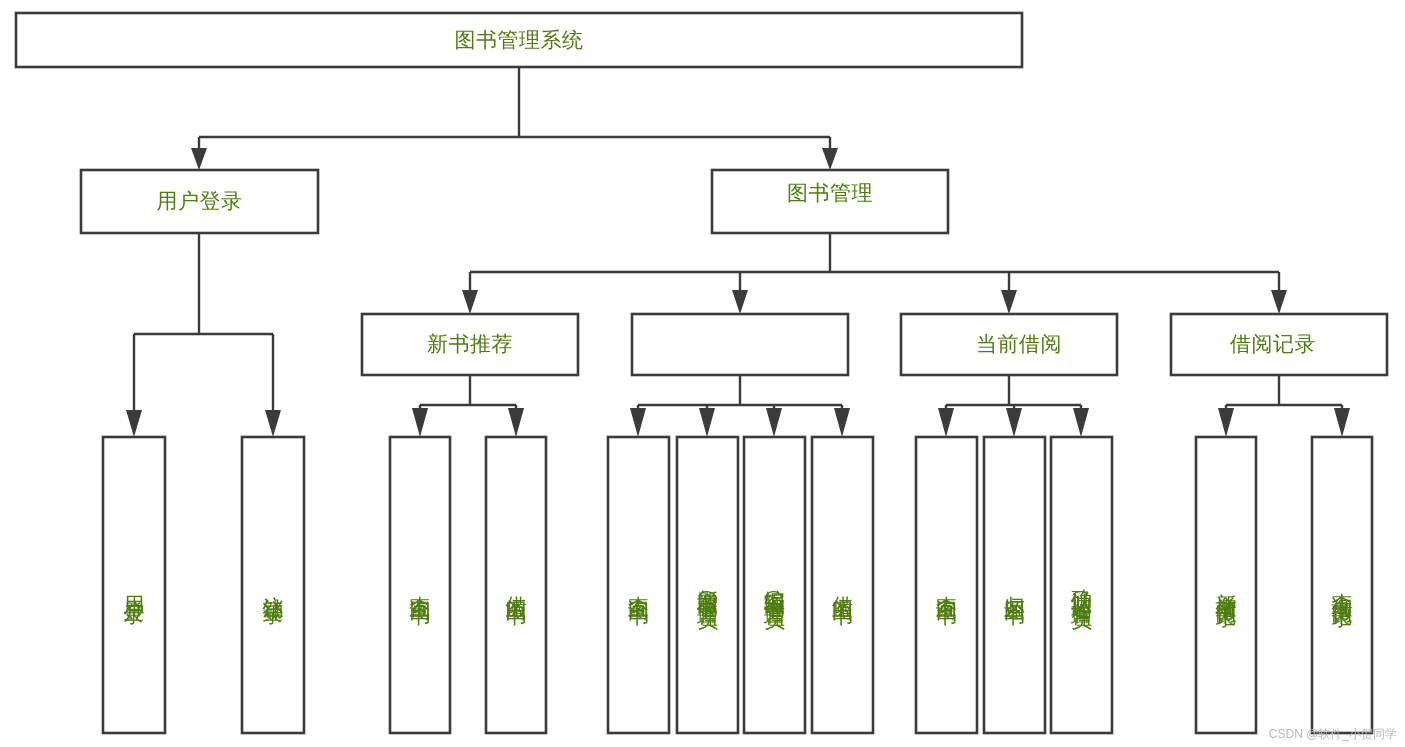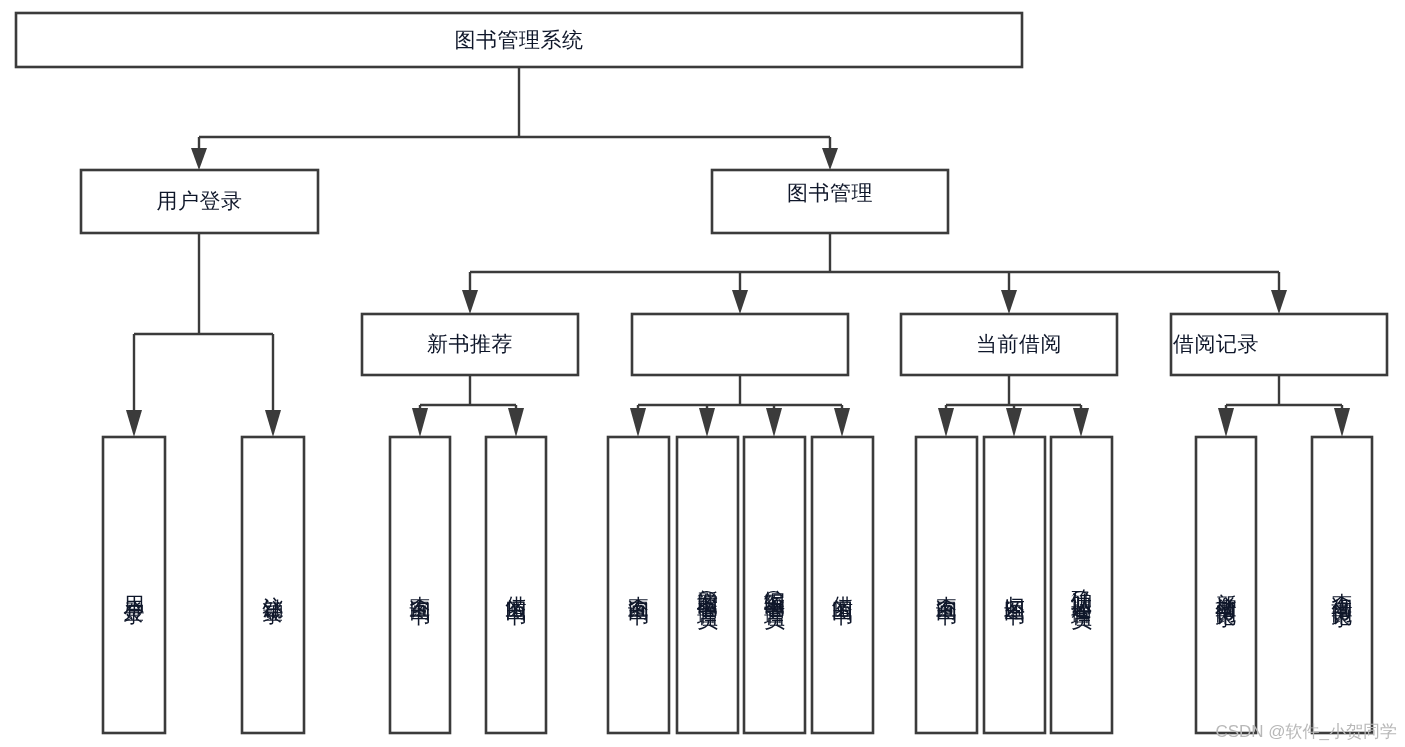--- a/index.html
+++ b/index.html
@@ -39,21 +39,21 @@
   }
   .arrow-head {
     fill: #3b3b3b;
     stroke: none;
   }
   .node-label {
     position: absolute;
     display: flex;
     align-items: center;
     justify-content: center;
-    color: #0f172a;
+    color: #4d7c0f;
     font-family: Liberation Sans, sans-serif;
     pointer-events: none;
     box-sizing: border-box;
     text-align: center;
   }
   .node-label.horizontal {
     font-size: 21px;
     letter-spacing: 0.5px;
     line-height: 1.15;
   }
@@ -62,21 +62,21 @@
     text-orientation: upright;
     font-size: 21px;
     letter-spacing: 3px;
     line-height: 1.15;
     white-space: nowrap;
   }
   #watermark {
     position: absolute;
     right: 8px;
     bottom: 4px;
-    font-size: 17px;
+    font-size: 12px;
     color: #b8b8b8;
     font-family: "Liberation Sans", "DejaVu Sans", sans-serif;
     white-space: nowrap;
     user-select: none;
   }
 </style>
 </head>
 <body>
 
 <div id="diagram-root">
@@ -171,21 +171,21 @@
     <polygon class="arrow-head" points="1334,408 1350,408 1342,437"></polygon>
   </svg>
 
   <div class="node-label horizontal" style="left:16px; top:13px; width:1006px; height:54px;">图书管理系统</div>
 
   <div class="node-label horizontal" style="left:81px; top:170px; width:237px; height:63px;">用户登录</div>
   <div class="node-label horizontal" style="left:712px; top:170px; width:236px; height:46px;">图书管理</div>
 
   <div class="node-label horizontal" style="left:362px; top:314px; width:216px; height:61px;border-radius:25px;">新书推荐</div>
   <div class="node-label horizontal" style="left:901px; top:314px; width:236px; height:61px;">当前借阅</div>
-  <div class="node-label horizontal" style="left:1108px; top:314px; width:216px; height:61px;">借阅记录</div>
+  <div class="node-label horizontal" style="left:1165px; top:314px; width:216px; height:61px;">借阅记录</div>
 
   <div class="node-label vertical" style="left:103px; top:437px; width:62px; height:296px;">用户登录</div>
   <div class="node-label vertical" style="left:242px; top:437px; width:62px; height:296px;">注销登录</div>
 
   <div class="node-label vertical" style="left:390px; top:437px; width:60px; height:296px;">查询图书</div>
   <div class="node-label vertical" style="left:486px; top:437px; width:60px; height:296px;">借阅图书</div>
 
   <div class="node-label vertical" style="left:608px; top:437px; width:61px; height:296px;">查询图书</div>
   <div class="node-label vertical" style="left:677px; top:437px; width:61px; height:296px;">新增图书（管理员）</div>
   <div class="node-label vertical" style="left:744px; top:437px; width:61px; height:296px;">编辑图书（管理员）</div>

